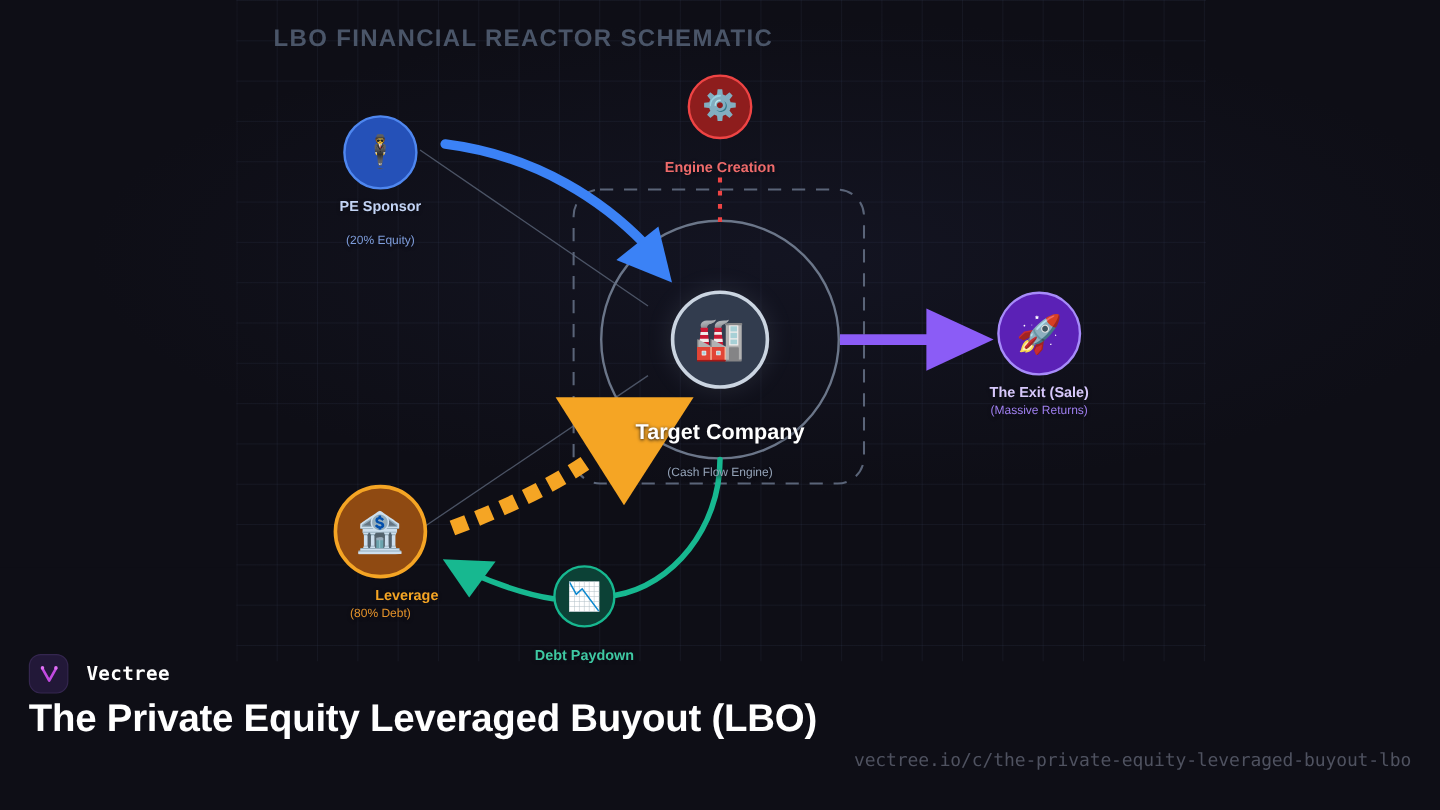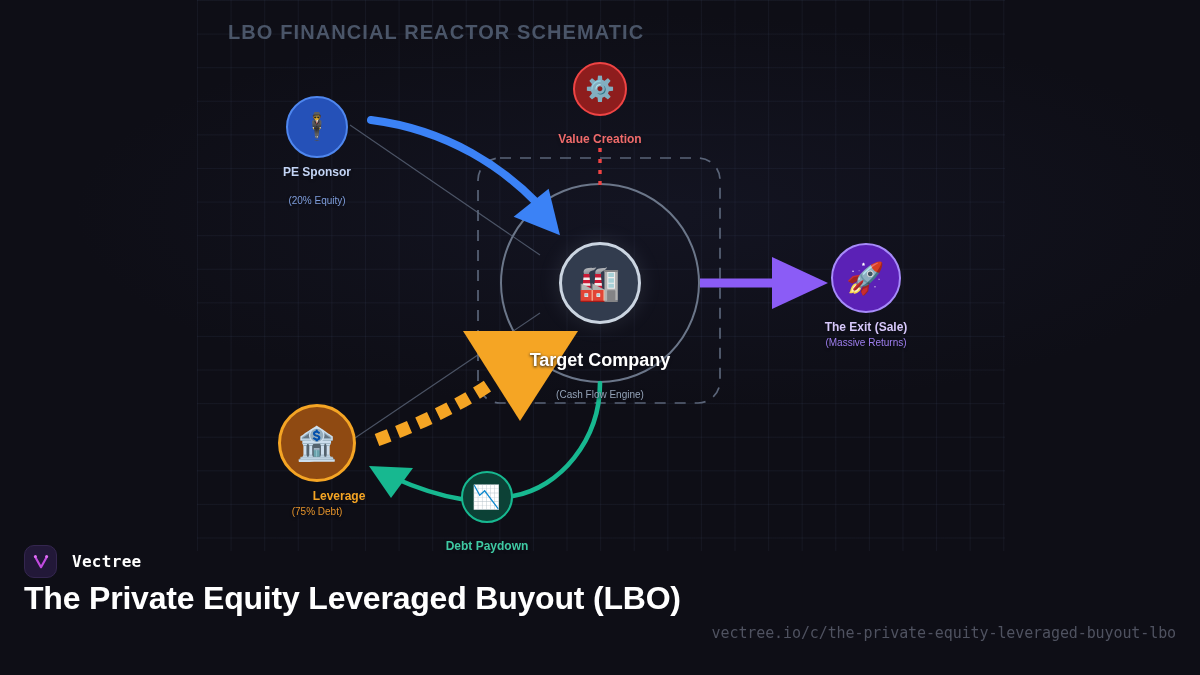--- a/index.html
+++ b/index.html
@@ -224,39 +224,39 @@
   </svg>
 
   <div class="node" id="node-pe-sponsor">
     <div class="bubble">🕴️</div>
     <div class="node-label">PE Sponsor</div>
     <div class="node-sub">(20% Equity)</div>
   </div>
 
   <div class="node" id="node-value-creation">
     <div class="bubble">⚙️</div>
-    <div class="node-label">Value Creation</div>
+    <div class="node-label">Engine Creation</div>
   </div>
 
   <div class="node" id="node-target-company">
     <div class="bubble">🏭</div>
     <div class="node-label">Target Company</div>
     <div class="node-sub">(Cash Flow Engine)</div>
   </div>
 
   <div class="node" id="node-the-exit">
     <div class="bubble">🚀</div>
     <div class="node-label">The Exit (Sale)</div>
     <div class="node-sub">(Massive Returns)</div>
   </div>
 
   <div class="node" id="node-leverage">
     <div class="bubble">🏦</div>
     <div class="node-label">Leverage</div>
-    <div class="node-sub">(75% Debt)</div>
+    <div class="node-sub">(80% Debt)</div>
   </div>
 
   <div class="node" id="node-debt-paydown">
     <div class="bubble">📉</div>
     <div class="node-label">Debt Paydown</div>
   </div>
 
   <div id="footer">
     <div id="brand-row">
       <div id="brand-logo">

